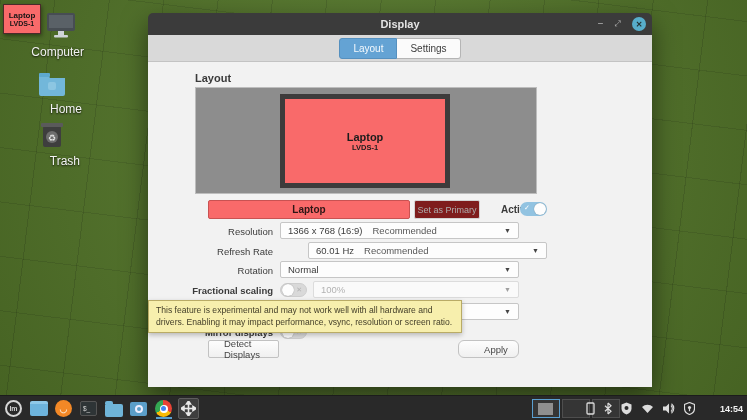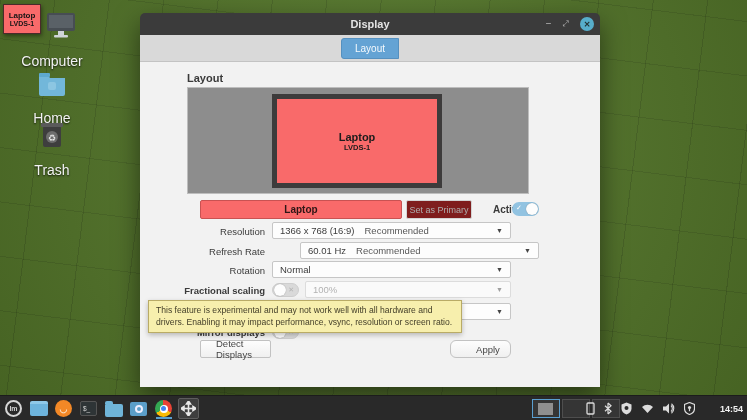--- a/index.html
+++ b/index.html
@@ -9,32 +9,32 @@
     position:relative;
     background-color:#55782a;
     background-image:
       radial-gradient(circle at 50% 35%, rgba(255,255,255,0.06), rgba(0,0,0,0.18)),
       repeating-linear-gradient(97deg, rgba(0,0,0,0.13) 0 1px, transparent 1px 54px),
       repeating-linear-gradient(7deg, rgba(0,0,0,0.10) 0 1px, transparent 1px 54px);
   }
 
   
   .desk-icon { position:absolute; text-align:center; }
-  .desk-label { font-size:14px; color:#f2f2f2; text-shadow:0 1px 2px rgba(0,0,0,0.85); margin-top:10px; }
+  .desk-label { font-size:12px; color:#f2f2f2; text-shadow:0 1px 2px rgba(0,0,0,0.85); margin-top:2px;text-align:right; }
   .badge {
     position:absolute; left:3px; top:4px; width:38px; height:30px;
     background:#f96a6a; border:1px solid #4a2a2a; box-shadow:1px 2px 4px rgba(0,0,0,0.4);
     display:flex; flex-direction:column; justify-content:center; align-items:center; z-index:3;
   }
   .badge .b1 { font-size:8px; font-weight:bold; color:#151515; }
   .badge .b2 { font-size:7px; font-weight:bold; color:#151515; }
 
   
   .window {
-    position:absolute; left:140px; top:13px; width:460px; height:374px;
+    position:absolute; left:148px; top:13px; width:504px; height:374px;
     box-shadow:0 10px 26px rgba(0,0,0,0.5); border-radius:5px 5px 0 0; z-index:2;
   }
   .titlebar {
     height:22px; background:#3b3b3b; border-radius:5px 5px 0 0;
     display:flex; align-items:center; justify-content:center; position:relative;
   }
   .title { font-size:11px; font-weight:bold; color:#e4e4e4; }
   .win-controls { position:absolute; right:6px; top:0; height:22px; display:flex; align-items:center; gap:11px; }
   .ctl { font-size:10px; color:#b9b9b9; line-height:1; cursor:default; }
   .ctl-close {
@@ -181,20 +181,21 @@
     <div class="title">Display</div>
     <div class="win-controls">
       <div class="ctl">−</div>
       <div class="ctl" style="font-size:8px;">⤢</div>
       <div class="ctl-close">✕</div>
     </div>
   </div>
 
   <div class="tabband">
     <div class="tab active">Layout</div>
+    <div class="tab inactive">Settings</div>
   </div>
 
   <div class="content">
     <div class="section-title">Layout</div>
 
     <div class="canvas">
       <div class="mon">
         <div class="m1">Laptop</div>
         <div class="m2">LVDS-1</div>
       </div>

